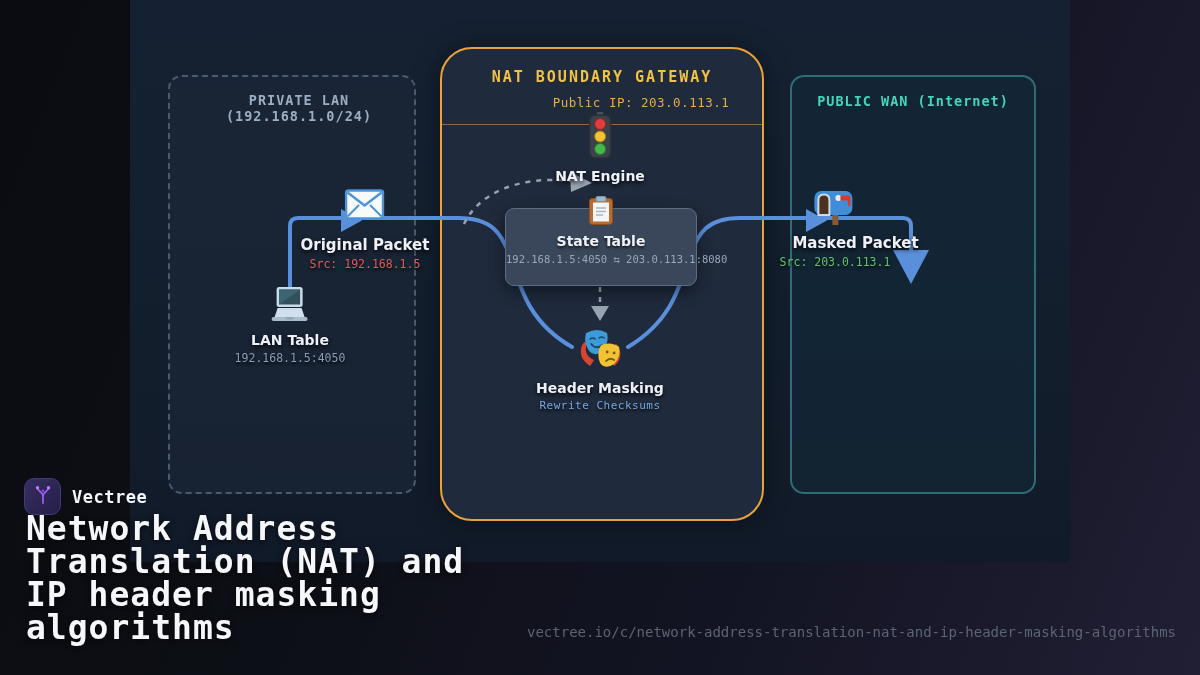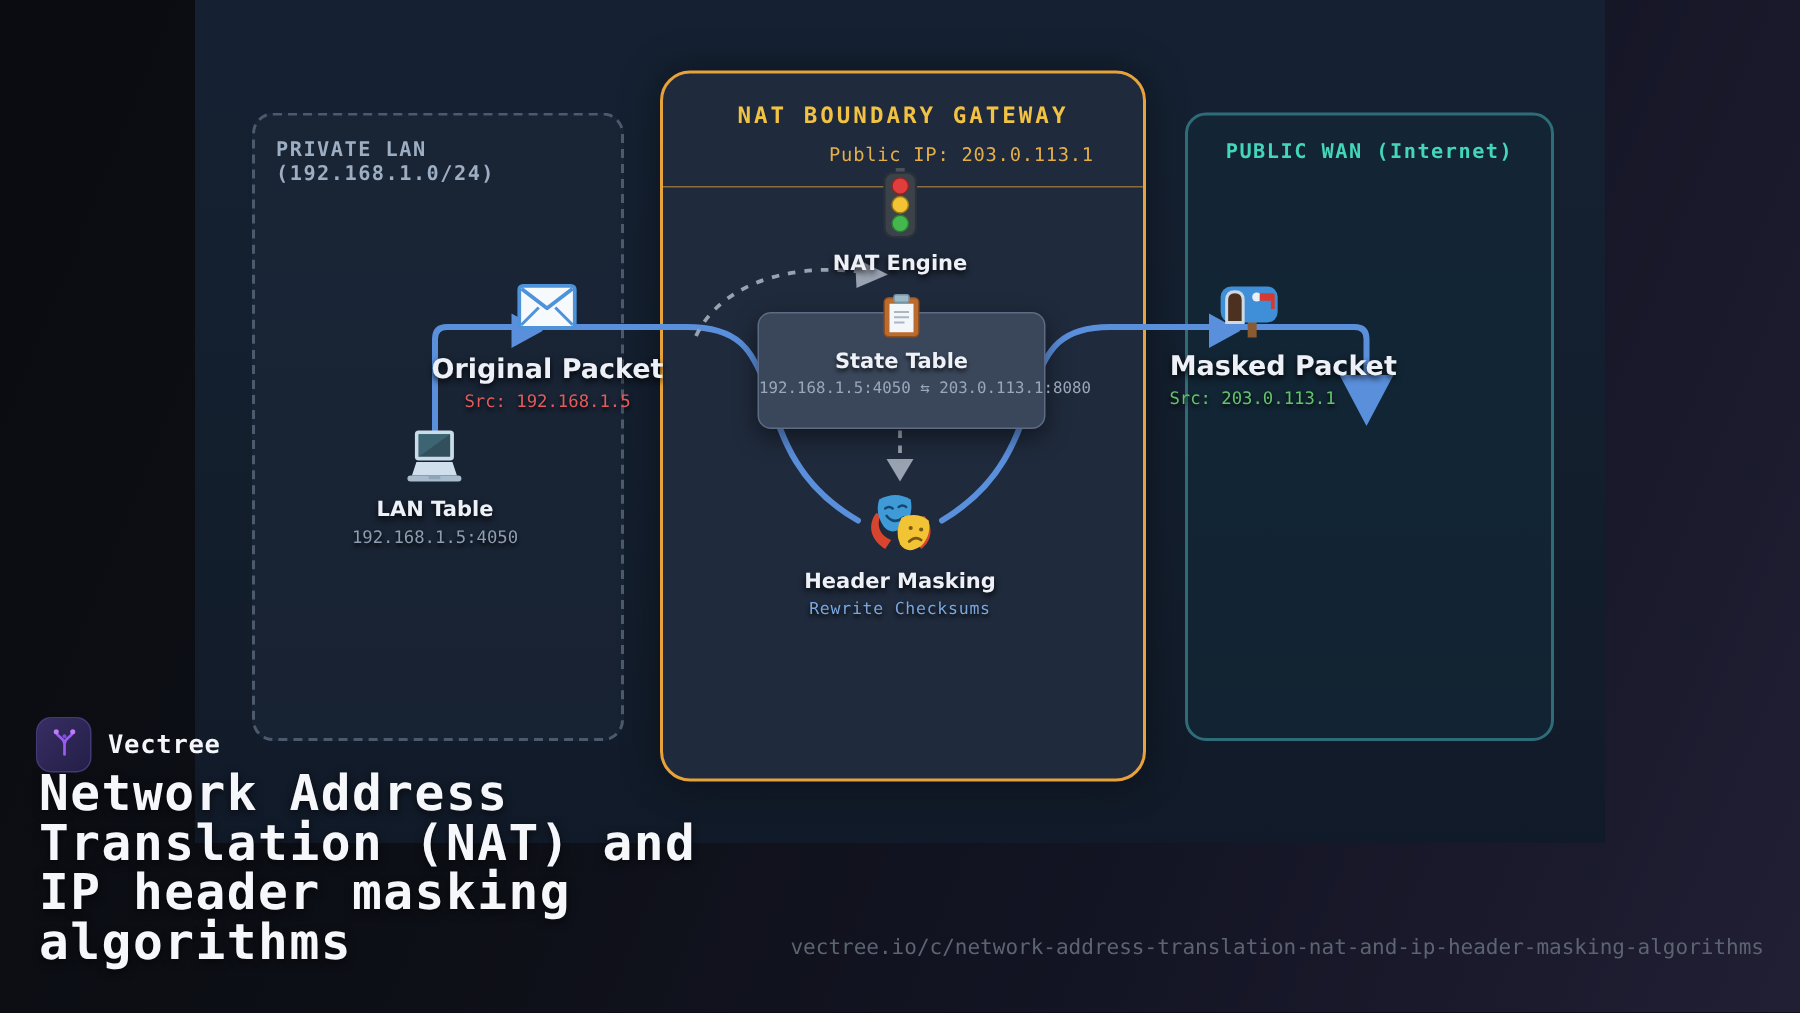--- a/index.html
+++ b/index.html
@@ -6,33 +6,33 @@
   .stage{
     position:relative;width:1200px;height:675px;overflow:hidden;
     background:linear-gradient(112deg,#0a0c11 0%,#0d0f16 35%,#141525 70%,#211f34 100%);
     font-family:"DejaVu Sans",sans-serif;
   }
   .canvas{
     position:absolute;left:130px;top:0;width:940px;height:562px;z-index:1;
     background:linear-gradient(180deg,#152132 0%,#131e2d 60%,#111a28 100%);
   }
   .panel{position:absolute;z-index:1;border-radius:14px;}
-  .panel-lan{left:168px;top:75px;width:244px;height:415px;border:2px dashed #4c5a6e;background:rgba(29,40,58,.55);}
-  .panel-gw{left:440px;top:47px;width:320px;height:470px;border:2.5px solid #e8a23b;border-radius:20px;background:#1f2a3c;box-shadow:0 0 26px rgba(0,0,0,.4);}
+  .panel-lan{left:168px;top:75px;width:244px;height:415px;border:2px dashed #4c5a6e;background:rgba(29,40,58,.55);text-align:center;}
+  .panel-gw{left:440px;top:47px;width:320px;height:470px;border:2.5px solid #e8a23b;border-radius:32px;background:#1f2a3c;box-shadow:0 0 26px rgba(0,0,0,.4);}
   .panel-wan{left:790px;top:75px;width:242px;height:415px;border:2px solid #2e6d78;background:rgba(19,41,57,.6);}
   .lan-title{position:absolute;left:14px;top:15px;font:bold 13.5px "DejaVu Sans Mono",monospace;color:#9daec3;letter-spacing:1px;}
   .wan-title{position:absolute;top:16px;width:100%;text-align:center;font:bold 13.5px "DejaVu Sans Mono",monospace;color:#43d6bc;letter-spacing:1px;}
   .gw-header{position:absolute;left:0;top:0;width:100%;height:75px;border-bottom:1px solid rgba(232,162,59,.55);}
   .gw-title{position:absolute;top:19px;width:100%;text-align:center;font:bold 15px "DejaVu Sans Mono",monospace;color:#f2c243;letter-spacing:2px;}
   .gw-sub{position:absolute;top:46px;width:100%;text-align:center;font:12.5px "DejaVu Sans Mono",monospace;color:#e5af47;letter-spacing:.5px;margin-left:39px;}
   svg.flows{position:absolute;left:0;top:0;z-index:2;pointer-events:none;}
   .node{position:absolute;z-index:3;text-align:center;transform:translateX(-50%);}
   .node .icon{display:block;margin:0 auto;}
   .nlabel{font:bold 14px "DejaVu Sans",sans-serif;color:#edf1f7;text-shadow:0 2px 4px rgba(0,0,0,.9);white-space:nowrap;margin-top:4px;}
-  .nlabel-sm{font-size:18px;}
+  .nlabel-sm{font-size:15px;}
   .nsub{margin-top:3px;font:11.5px "DejaVu Sans Mono",monospace;text-shadow:0 2px 3px rgba(0,0,0,.9);white-space:nowrap;}
   .sub-gray{color:#8d9cb1;}
   .sub-red{color:#e05c5c;}
   .sub-green{color:#62c46a;}
   .sub-teal{color:#43d6bc;}
   .sub-blue{color:#7aa7e0;font-size:11px;letter-spacing:.5px;}
   .state-box{
     position:absolute;left:505px;top:208px;width:190px;height:76px;z-index:3;text-align:center;
     background:#3a475a;border:1px solid #5d6b84;border-radius:9px;box-shadow:0 6px 16px rgba(0,0,0,.45);
   }

